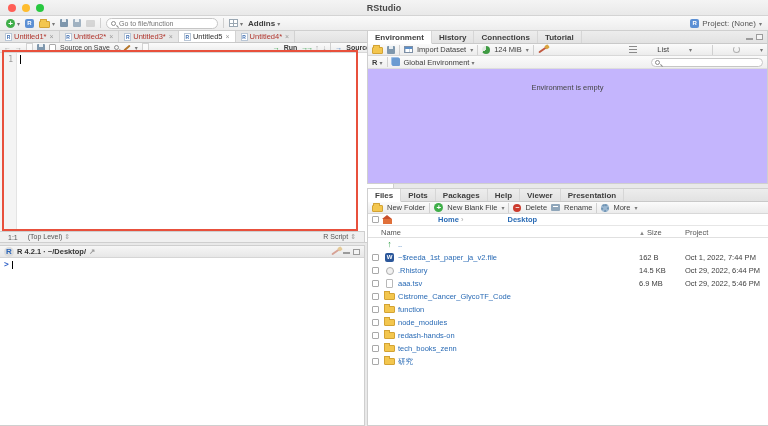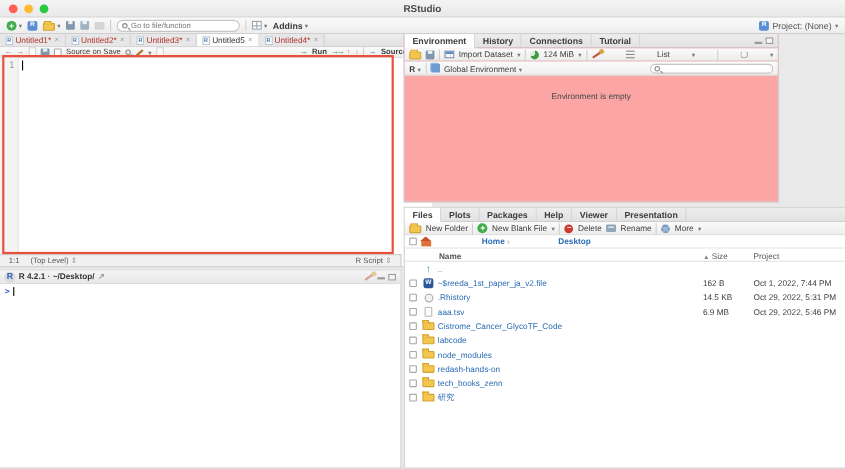--- a/index.html
+++ b/index.html
@@ -118,42 +118,42 @@
   #console-header { height:12px; background:linear-gradient(#f6f6f6,#e7e7e7);
     border-bottom:1px solid #d5d5d5; display:flex; align-items:center; gap:3px;
     padding:0 4px; font-size:7.5px; font-weight:700; color:#333; }
   #console-body { padding:2px 0 0 4px; font-family:"DejaVu Sans Mono", monospace;
     font-size:8px; line-height:9.6px; color:#1e1e1e; }
   #console-lines { white-space:pre-wrap; }
   #console-prompt-row { display:flex; align-items:center; }
   .prompt-char { color:var(--prompt-blue); font-weight:700; }
   .cursor { width:1px; height:8px; background:#000; margin-left:3px; display:inline-block; }
   
-  #env-pane { position:absolute; left:367px; top:30px; width:341px; height:154px;
-    background:#fca5a5; border:1px solid #cfcfcf; }
+  #env-pane { position:absolute; left:367px; top:30px; width:401px; height:154px;
+    background:#c4b5fd; border:1px solid #cfcfcf; }
   #env-tabbar, #files-tabbar { height:13px; }
   .pane-toolbar { height:12px; background:linear-gradient(#fbfbfb,#ececec);
     border-bottom:1px solid #d8d8d8; display:flex; align-items:center; gap:4px;
     padding:0 4px; font-size:7.5px; color:#3c3c3c; }
   .pane-toolbar .right { margin-left:auto; display:flex; align-items:center; gap:20px;justify-content:flex-end; }
   #env-scope-row { height:13px; background:linear-gradient(#fbfbfb,#efefef);
     border-bottom:1px solid #ddd; display:flex; align-items:center; gap:4px; padding:0 4px; font-size:7.5px; }
   #env-search { margin-left:auto; width:112px; height:9px; background:#fff;
     border:1px solid #c6c6c6; border-radius:5px; display:flex; align-items:center; padding:0 3px; gap:2px; }
   #env-search input { border:none; outline:none; flex:1; font-size:7px; background:transparent; }
   #env-empty { text-align:center; margin-top:14px; color:#454545; font-size:7.5px; }
   #files-pane { position:absolute; left:367px; top:188px; width:449px; height:238px;
     background:#fff; border:1px solid #cfcfcf; }
   #breadcrumb-row { height:12px; background:#fff; border-bottom:1px solid #e6e6e6;
     display:flex; align-items:center; gap:4px; padding:0 4px; font-size:7.5px; }
   .crumb { color:var(--link); font-weight:700;margin-left:42px; }
   .crumb-sep { color:#a0a0a0; }
   #col-header { height:12px; border-bottom:1px solid #e0e0e0; position:relative;
     color:#555; font-size:7.5px; }
-  #col-header .colname { position:absolute; left:31px; top:2px;font-weight:bold; }
+  #col-header .colname { position:absolute; left:13px; top:2px; }
   #col-header .colsize { position:absolute; left:271px; top:2px; }
   #col-header .colmod  { position:absolute; left:317px; top:2px; }
   .sort-arrow { color:#888; font-size:6px; }
   .frow { height:13px; display:flex; align-items:center; position:relative; font-size:7.5px; }
   .frow .cb { margin-left:4px; }
   .fic { width:13px; margin-left:4px; display:flex; justify-content:center; }
   .fname { color:var(--link); margin-left:2px; }
   .fsize { position:absolute; left:271px; color:#3c3c3c; }
   .fmod  { position:absolute; left:317px; color:#3c3c3c; }
   .fi-word { width:9px; height:9px; background:#2b579a; border-radius:2px; color:#fff;
@@ -427,21 +427,21 @@
         <span class="fsize">162 B</span>
         <span class="fmod">Oct 1, 2022, 7:44 PM</span>
       </div>
       <div class="frow">
         <span class="cb"></span>
         <span class="fic">
           <span class="fi-hist"></span>
         </span>
         <span class="fname">.Rhistory</span>
         <span class="fsize">14.5 KB</span>
-        <span class="fmod">Oct 29, 2022, 5:31 PM</span>
+        <span class="fmod">Oct 29, 2022, 6:44 PM</span>
       </div>
       <div class="frow">
         <span class="cb"></span>
         <span class="fic">
           <span class="fi-file"></span>
         </span>
         <span class="fname">aaa.tsv</span>
         <span class="fsize">6.9 MB</span>
         <span class="fmod">Oct 29, 2022, 5:46 PM</span>
       </div>
@@ -452,21 +452,21 @@
         </span>
         <span class="fname">Cistrome_Cancer_GlycoTF_Code</span>
         <span class="fsize"></span>
         <span class="fmod"></span>
       </div>
       <div class="frow">
         <span class="cb"></span>
         <span class="fic">
           <span class="fi-folder"></span>
         </span>
-        <span class="fname">labcode</span>
+        <span class="fname">function</span>
         <span class="fsize"></span>
         <span class="fmod"></span>
       </div>
       <div class="frow">
         <span class="cb"></span>
         <span class="fic">
           <span class="fi-folder"></span>
         </span>
         <span class="fname">node_modules</span>
         <span class="fsize"></span>

